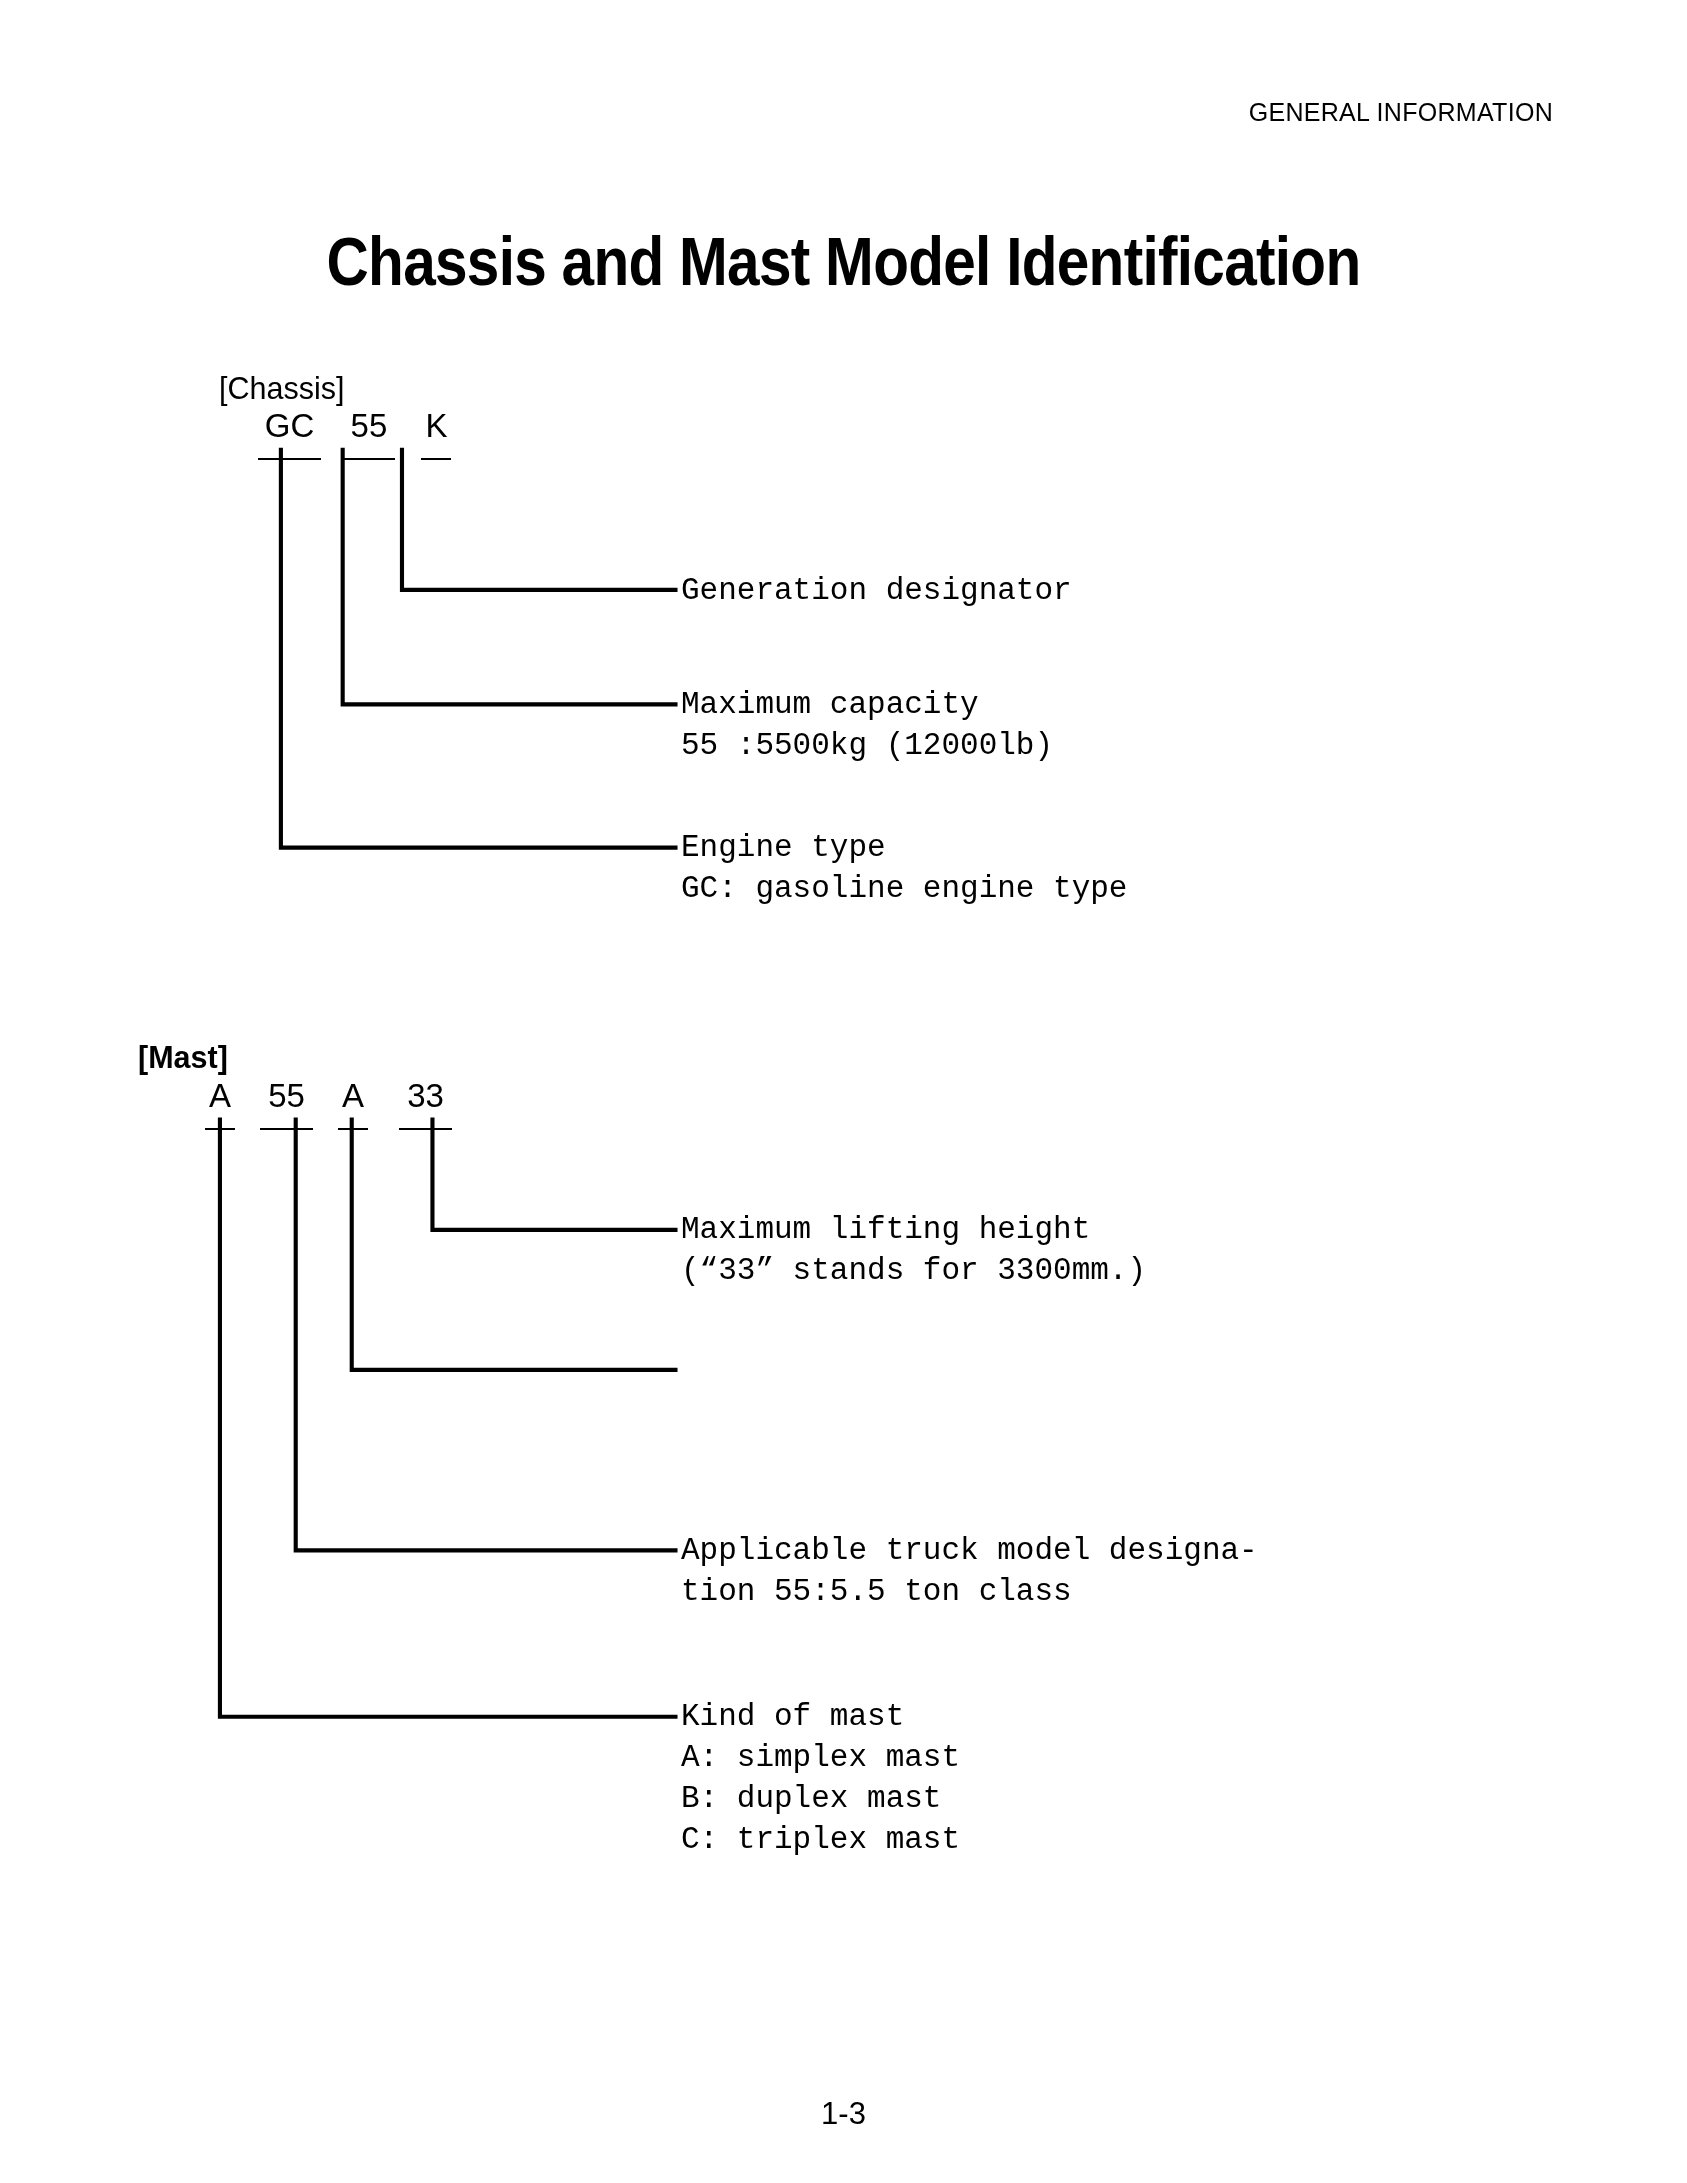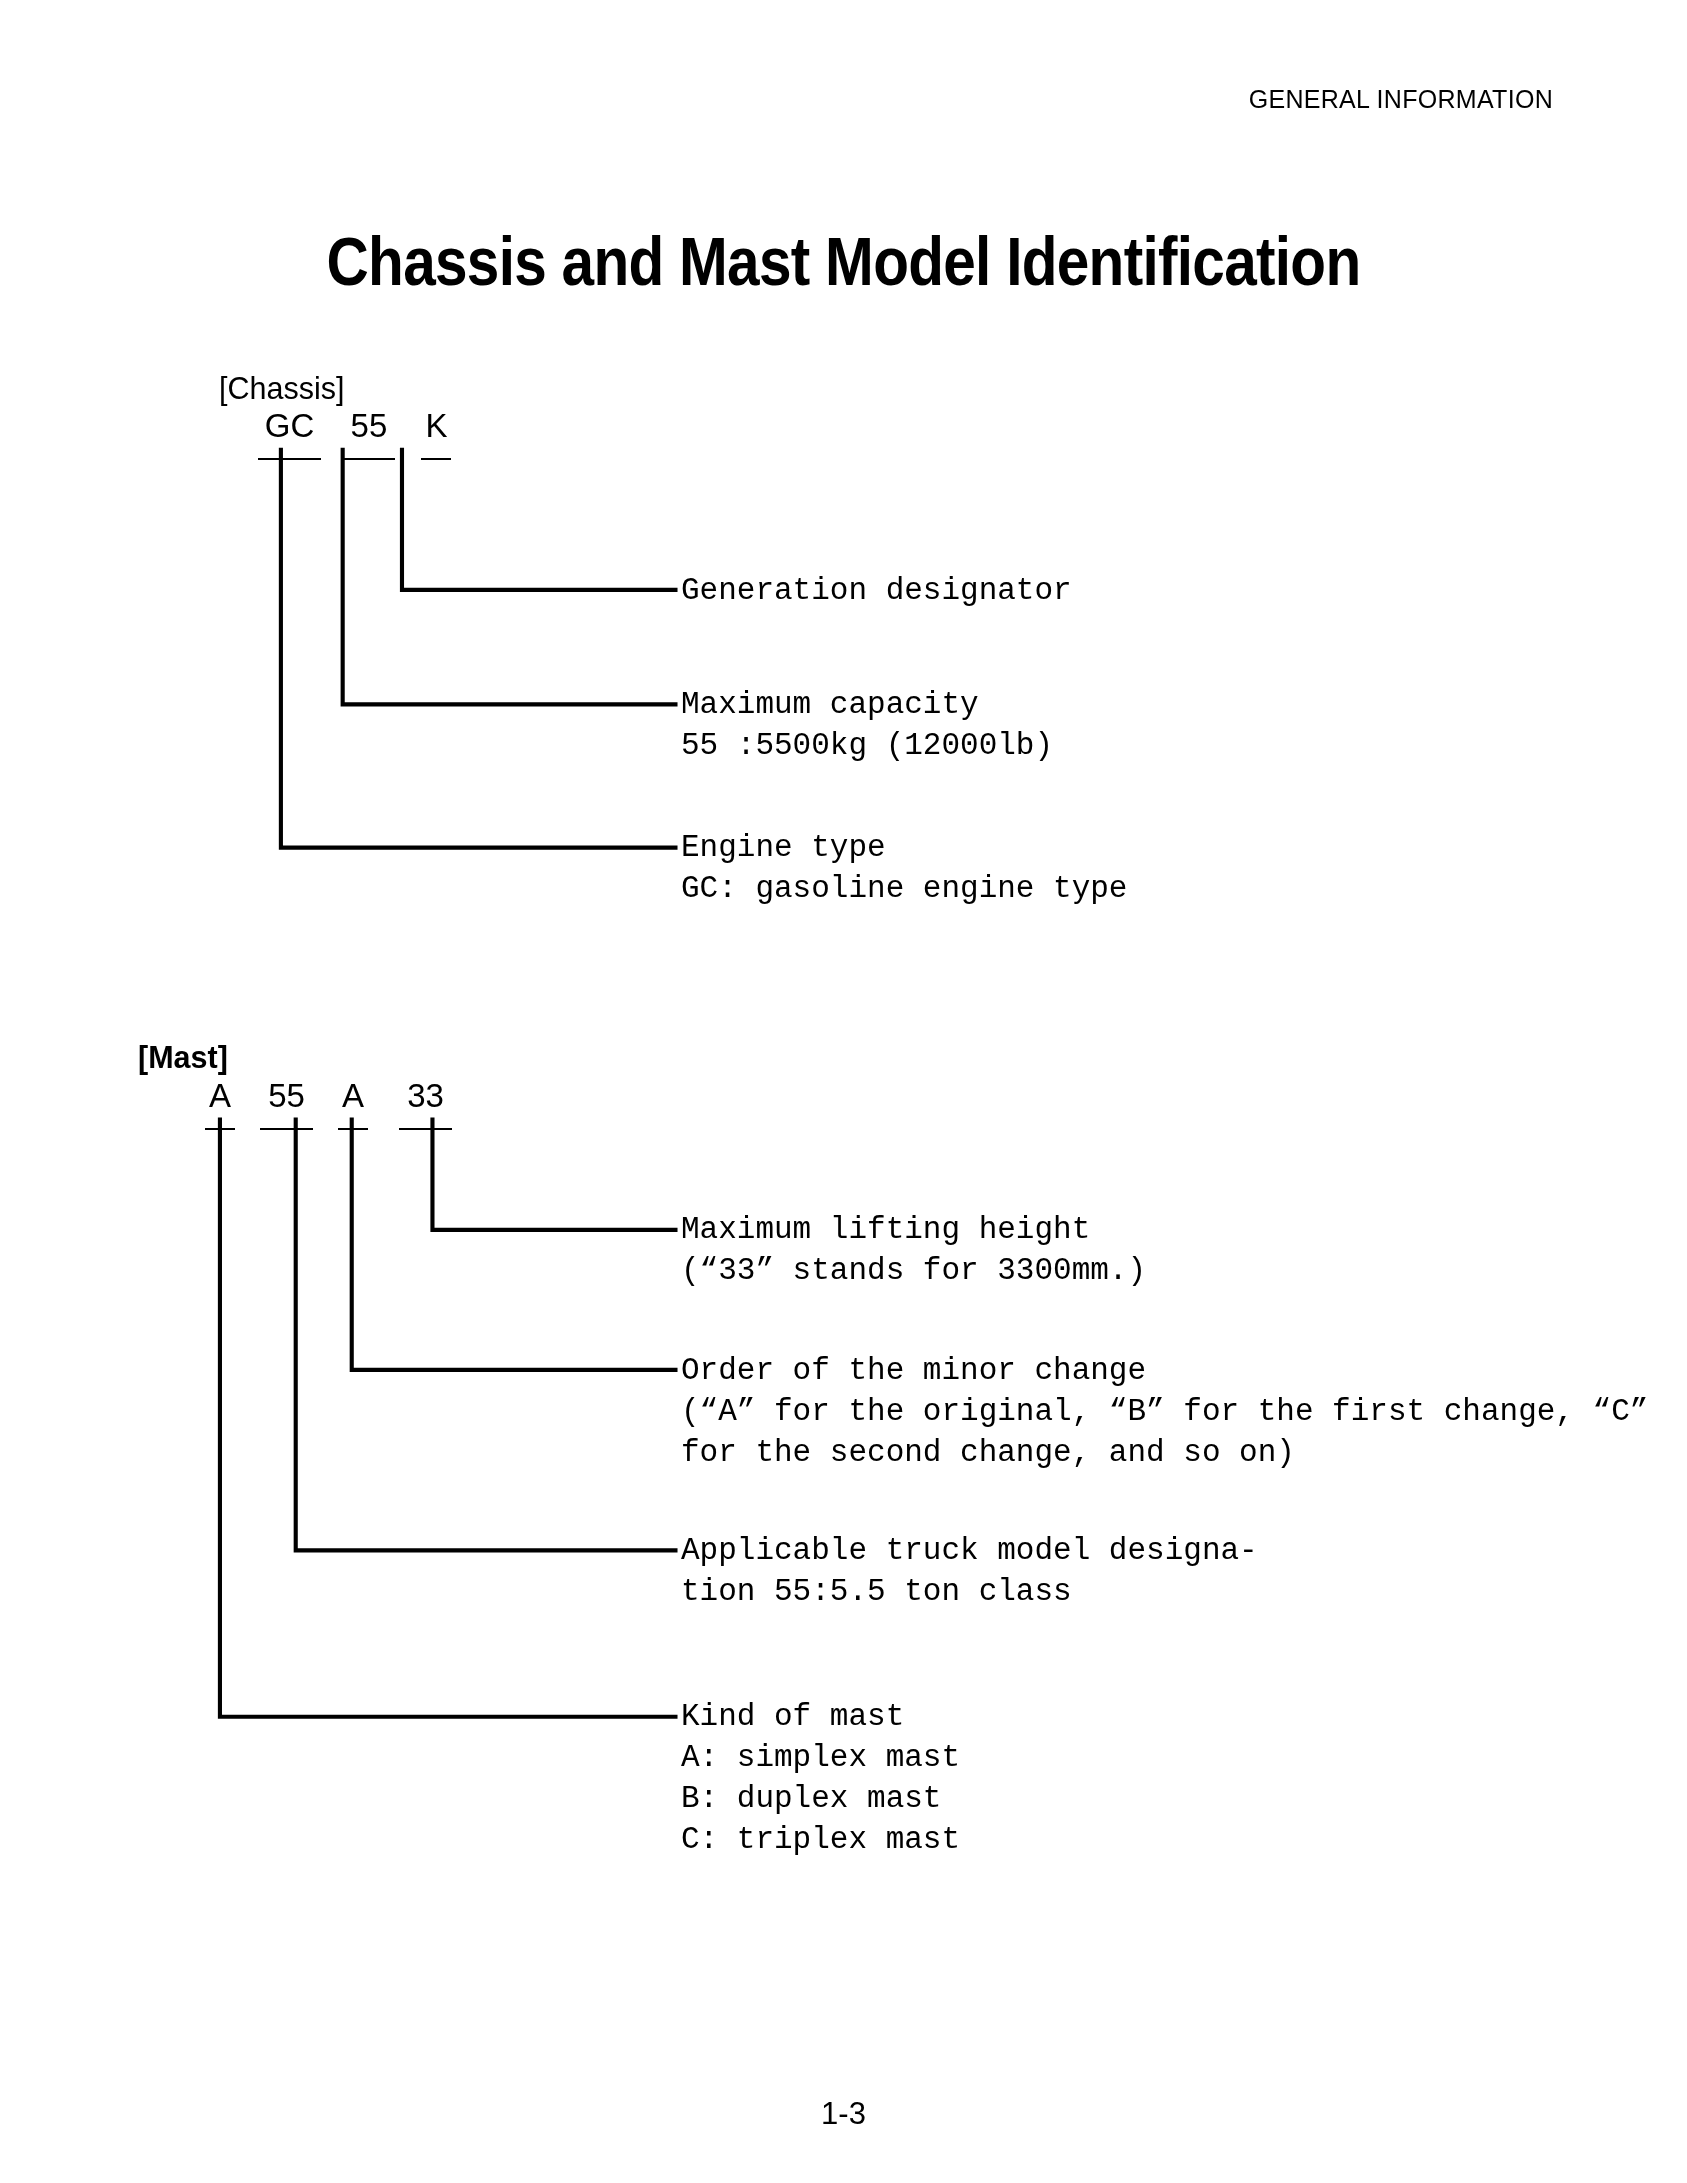--- a/index.html
+++ b/index.html
@@ -15,21 +15,21 @@
     position: relative;
     width: 1687px;
     height: 2183px;
     background: #ffffff;
     overflow: hidden;
   }
 
   
   .running-header {
     position: absolute;
-    top: 85px;
+    top: 98px;
     right: 134px;
     font-size: 25px;
     letter-spacing: 0.3px;
     white-space: nowrap;
   }
 
   
   .doc-title {
     position: absolute;
     top: 222px;
@@ -169,25 +169,20 @@
   <div class="callout" id="callout-engine">
     <span class="line">Engine type</span>
     <span class="line">GC: gasoline engine type</span>
   </div>
 
   <div class="callout" id="callout-lift-height">
     <span class="line">Maximum lifting height</span>
     <span class="line">(“33” stands for 3300mm.)</span>
   </div>
 
-  <div class="callout" id="callout-minor-change">
-    <span class="line">Order of the minor change</span>
-    <span class="line">(“A” for the original, “B” for the first change, “C”</span>
-    <span class="line">for the second change, and so on)</span>
-  </div>
 
   <div class="callout" id="callout-truck-model">
     <span class="line">Applicable truck model designa-</span>
     <span class="line">tion 55:5.5 ton class</span>
   </div>
 
   <div class="callout" id="callout-kind-of-mast">
     <span class="line">Kind of mast</span>
     <span class="line">A: simplex mast</span>
     <span class="line">B: duplex mast</span>

